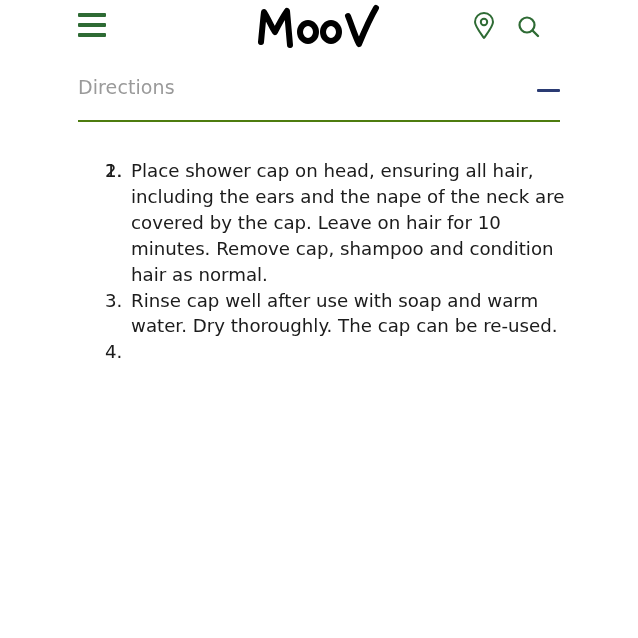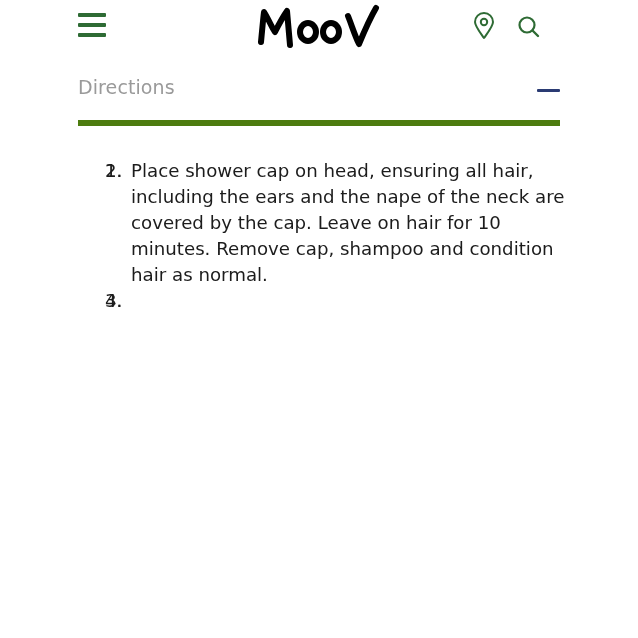--- a/index.html
+++ b/index.html
@@ -47,21 +47,21 @@
       cursor: pointer;
     }
     .icon-btn svg { display: block; }
     .pin-btn { left: 471px; }
     .search-btn { left: 516px; top: 14px; }
 
     .section-header {
       position: absolute;
       left: 78px; top: 70px;
       width: 482px; height: 50px;
-      border-bottom: 6px solid #4d7c0f;
+      border-bottom: 2px solid #4d7c0f;
       cursor: pointer;
     }
     .section-title {
       position: absolute;
       left: 0; top: 6px;
       font-family: "DejaVu Sans", sans-serif;
       font-size: 19px;
       color: #9a9a9a;
       letter-spacing: 0.1px;
     }
@@ -145,17 +145,18 @@
 <ol class="directions">
   <li>
     <span class="num">1.</span>
   </li>
   <li>
     <span class="num">2.</span>
     <span>Place shower cap on head, ensuring all hair, including the ears and the nape of the neck are covered by the cap. Leave on hair for 10 minutes. Remove cap, shampoo and condition hair as normal.</span>
   </li>
   <li>
     <span class="num">3.</span>
+    <span>Rinse cap well after use with soap and warm water. Dry thoroughly. The cap can be re-used.</span>
   </li>
   <li>
     <span class="num">4.</span>
   </li>
 </ol>
 
 </body></html>

